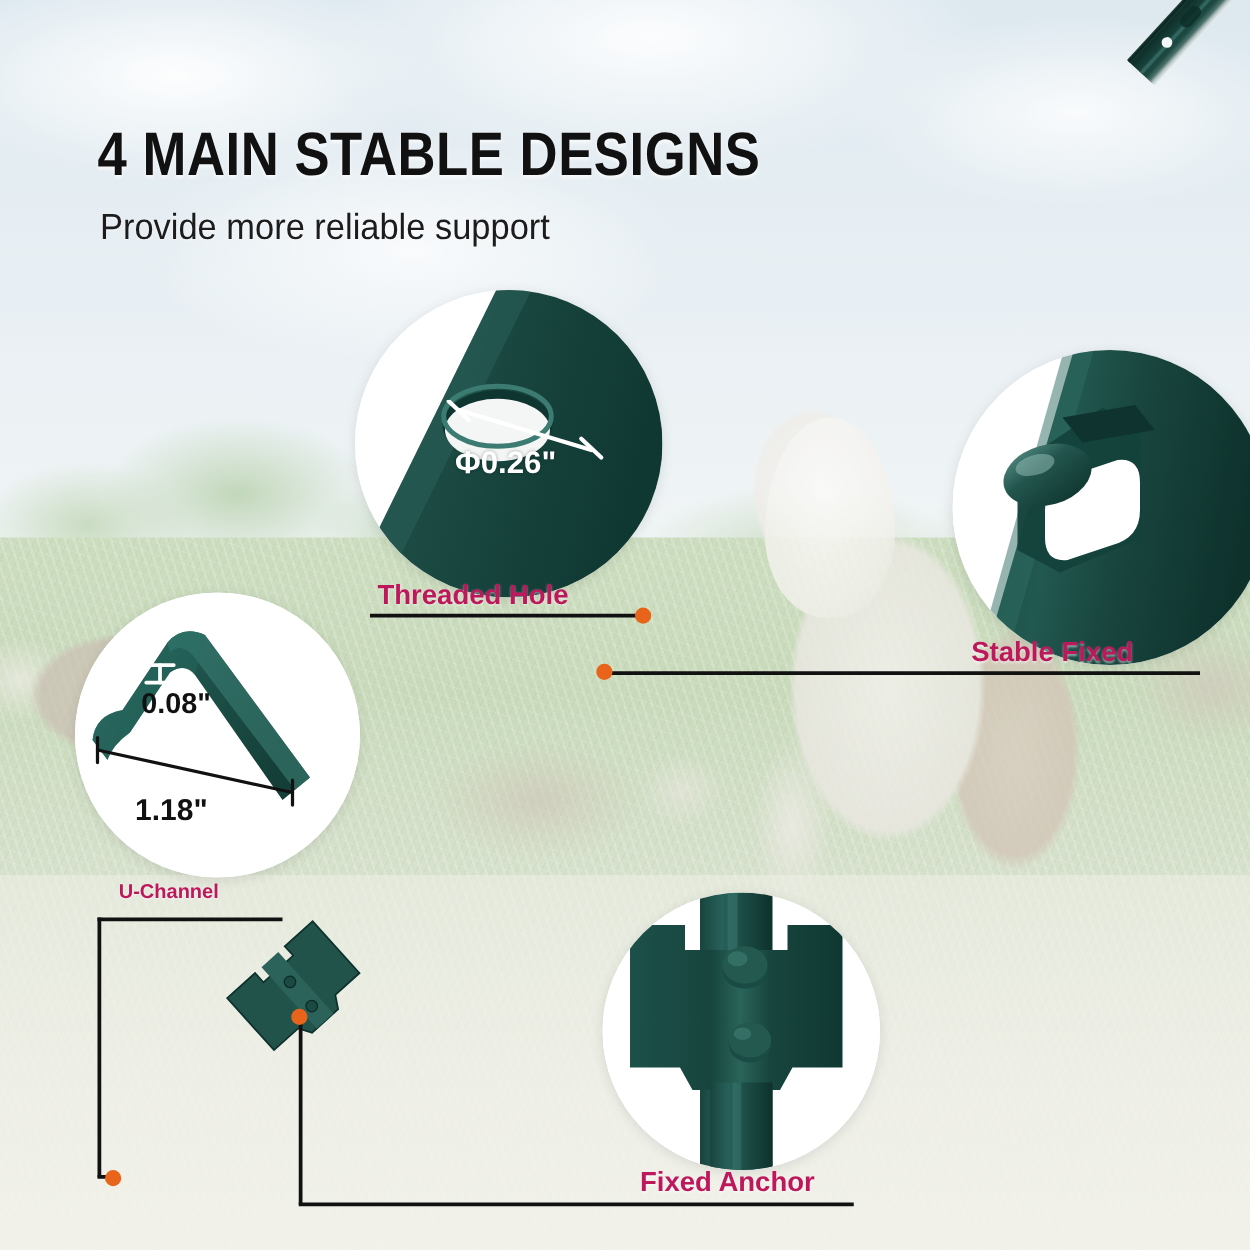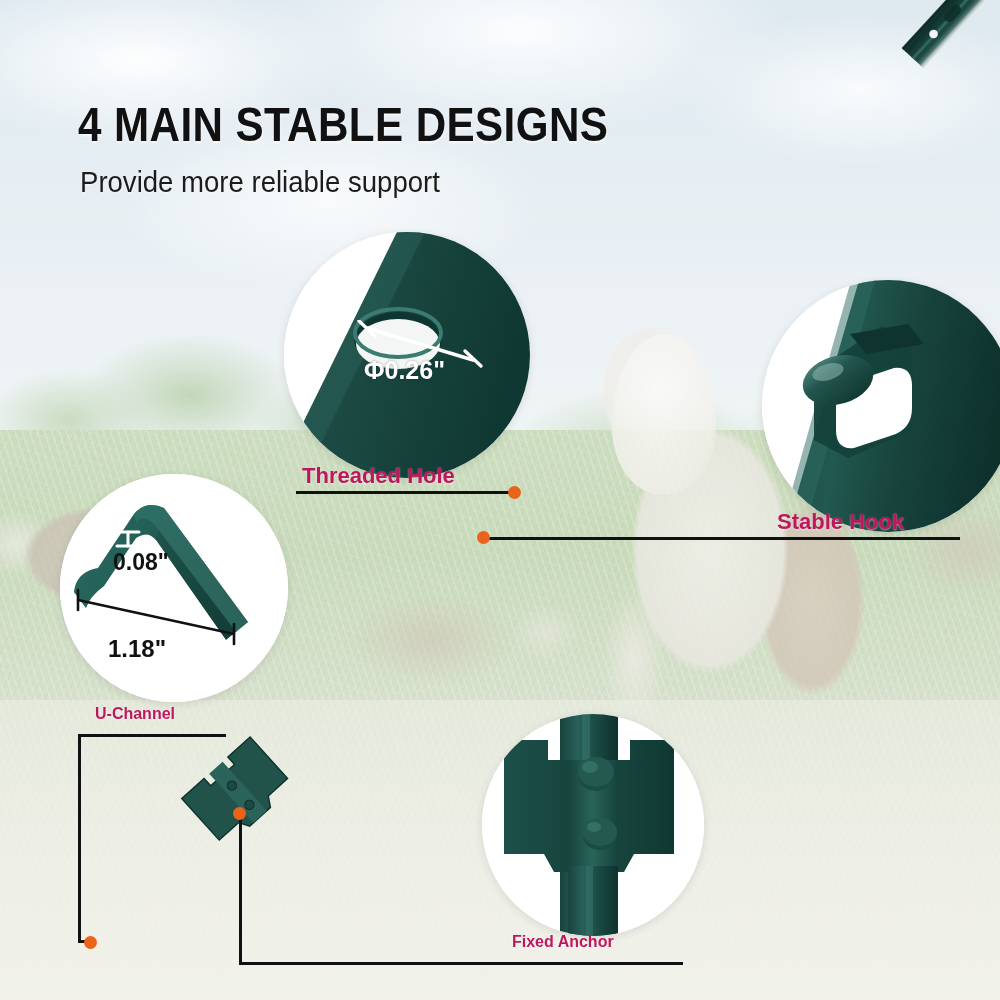--- a/index.html
+++ b/index.html
@@ -274,21 +274,21 @@
 
       <path d="M 74 128 Q 74 106 96 100 L 132 88 Q 150 86 150 106 L 150 128
                Q 150 150 128 156 L 92 168 Q 74 170 74 150 Z" fill="#ffffff"></path>
 
       <ellipse cx="76" cy="100" rx="36" ry="24" transform="rotate(-16 76 100)" fill="url(#shKnob)"></ellipse>
       <ellipse cx="66" cy="92" rx="16" ry="8" transform="rotate(-16 66 92)" fill="#8fbab3" opacity="0.55"></ellipse>
 
       <path d="M 88 54 L 146 44 L 162 64 L 104 74 Z" fill="#0f342f"></path>
     </svg>
   </div>
-  <div class="callout-label" style="left:777px; top:509px; font-size:22px;">Stable Hook</div>
+  <div class="callout-label" style="left:777px; top:509px; font-size:22px;">Stable Fixed</div>
   <div class="leader" style="left:484px; top:537px; width:476px; height:2.5px;"></div>
   <div class="dot" style="left:477px; top:531px;"></div>
 
   <div class="bubble" style="left:60px; top:474px; width:228px; height:228px;">
     <svg viewBox="0 0 228 228" width="228" height="228">
       <defs>
         <linearGradient id="ucL" x1="0" y1="0" x2="1" y2="0.3">
           <stop offset="0%" stop-color="#2b6960"></stop>
           <stop offset="60%" stop-color="#1c4f47"></stop>
           <stop offset="100%" stop-color="#143f38"></stop>
@@ -359,19 +359,19 @@
       <ellipse cx="114" cy="58" rx="18" ry="15" fill="#23594f"></ellipse>
       <ellipse cx="108" cy="53" rx="8" ry="6" fill="#3f7e74" opacity="0.6"></ellipse>
       <ellipse cx="118" cy="122" rx="17" ry="14" fill="#1a4b44"></ellipse>
       <ellipse cx="118" cy="118" rx="17" ry="14" fill="#23594f"></ellipse>
       <ellipse cx="112" cy="113" rx="7" ry="5" fill="#3f7e74" opacity="0.6"></ellipse>
 
       <rect x="86" y="152" width="50" height="80" fill="url(#faPost)"></rect>
       <rect x="104" y="152" width="7" height="80" fill="#3a7a71" opacity="0.5"></rect>
     </svg>
   </div>
-  <div class="callout-label" style="left:512px; top:933px; font-size:16px;">Fixed Anchor</div>
+  <div class="callout-label" style="left:512px; top:933px; font-size:22px;">Fixed Anchor</div>
 
   <div class="leader" style="left:239px; top:818px; width:2.5px; height:146px;"></div>
   <div class="leader" style="left:239px; top:962px; width:444px; height:2.5px;"></div>
   <div class="dot" style="left:233px; top:807px;"></div>
 
 </div>
 
 </body></html>

